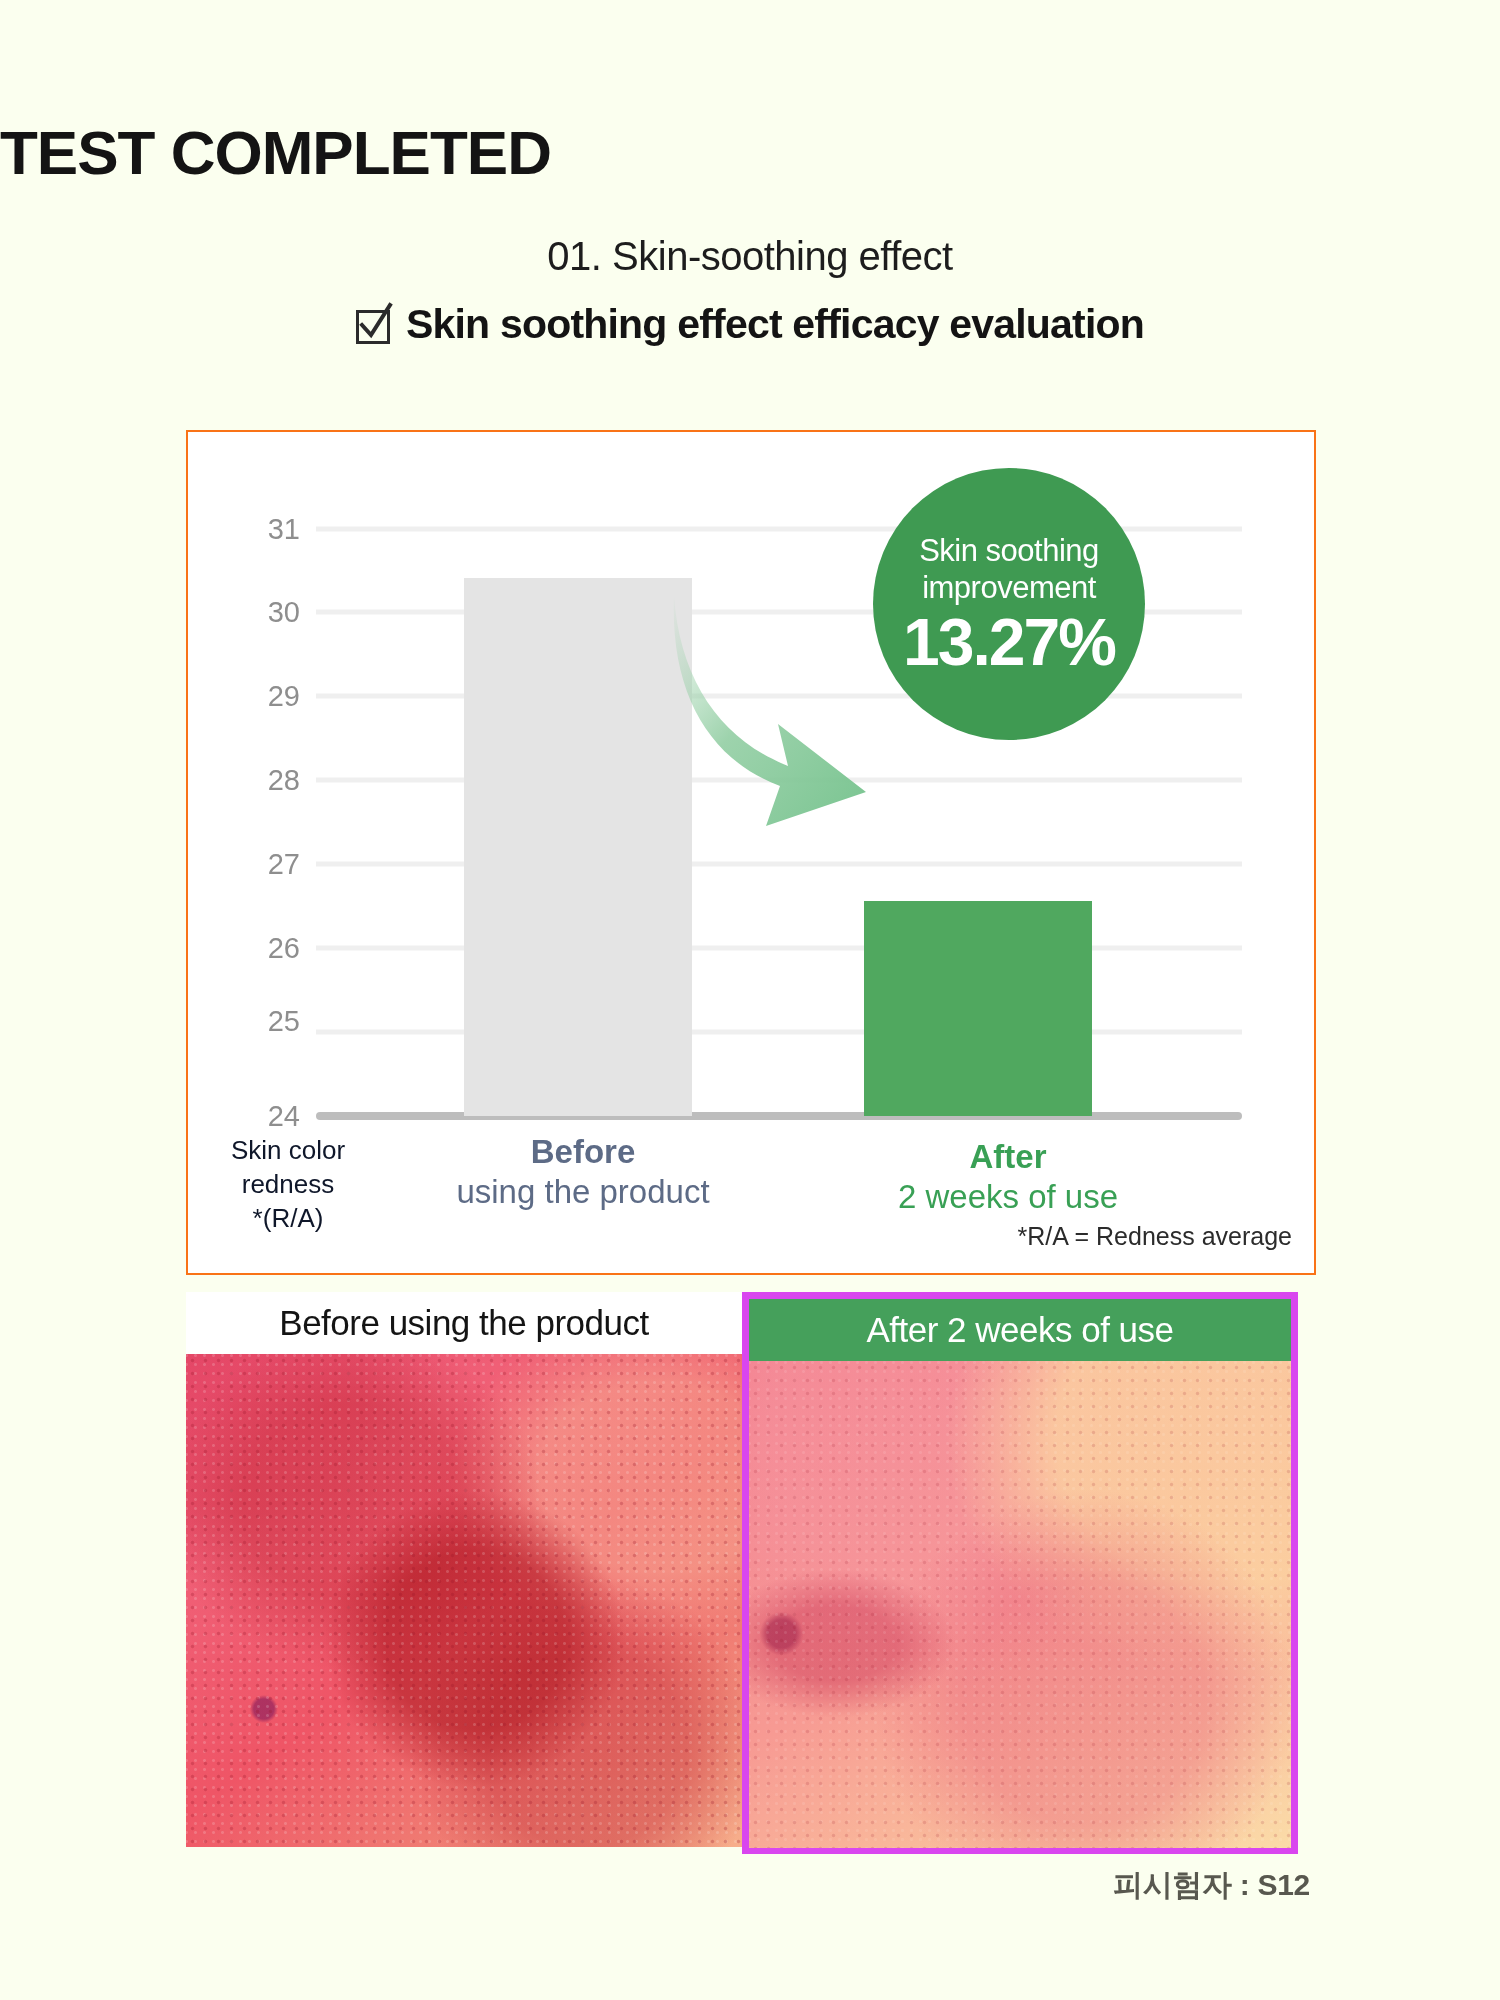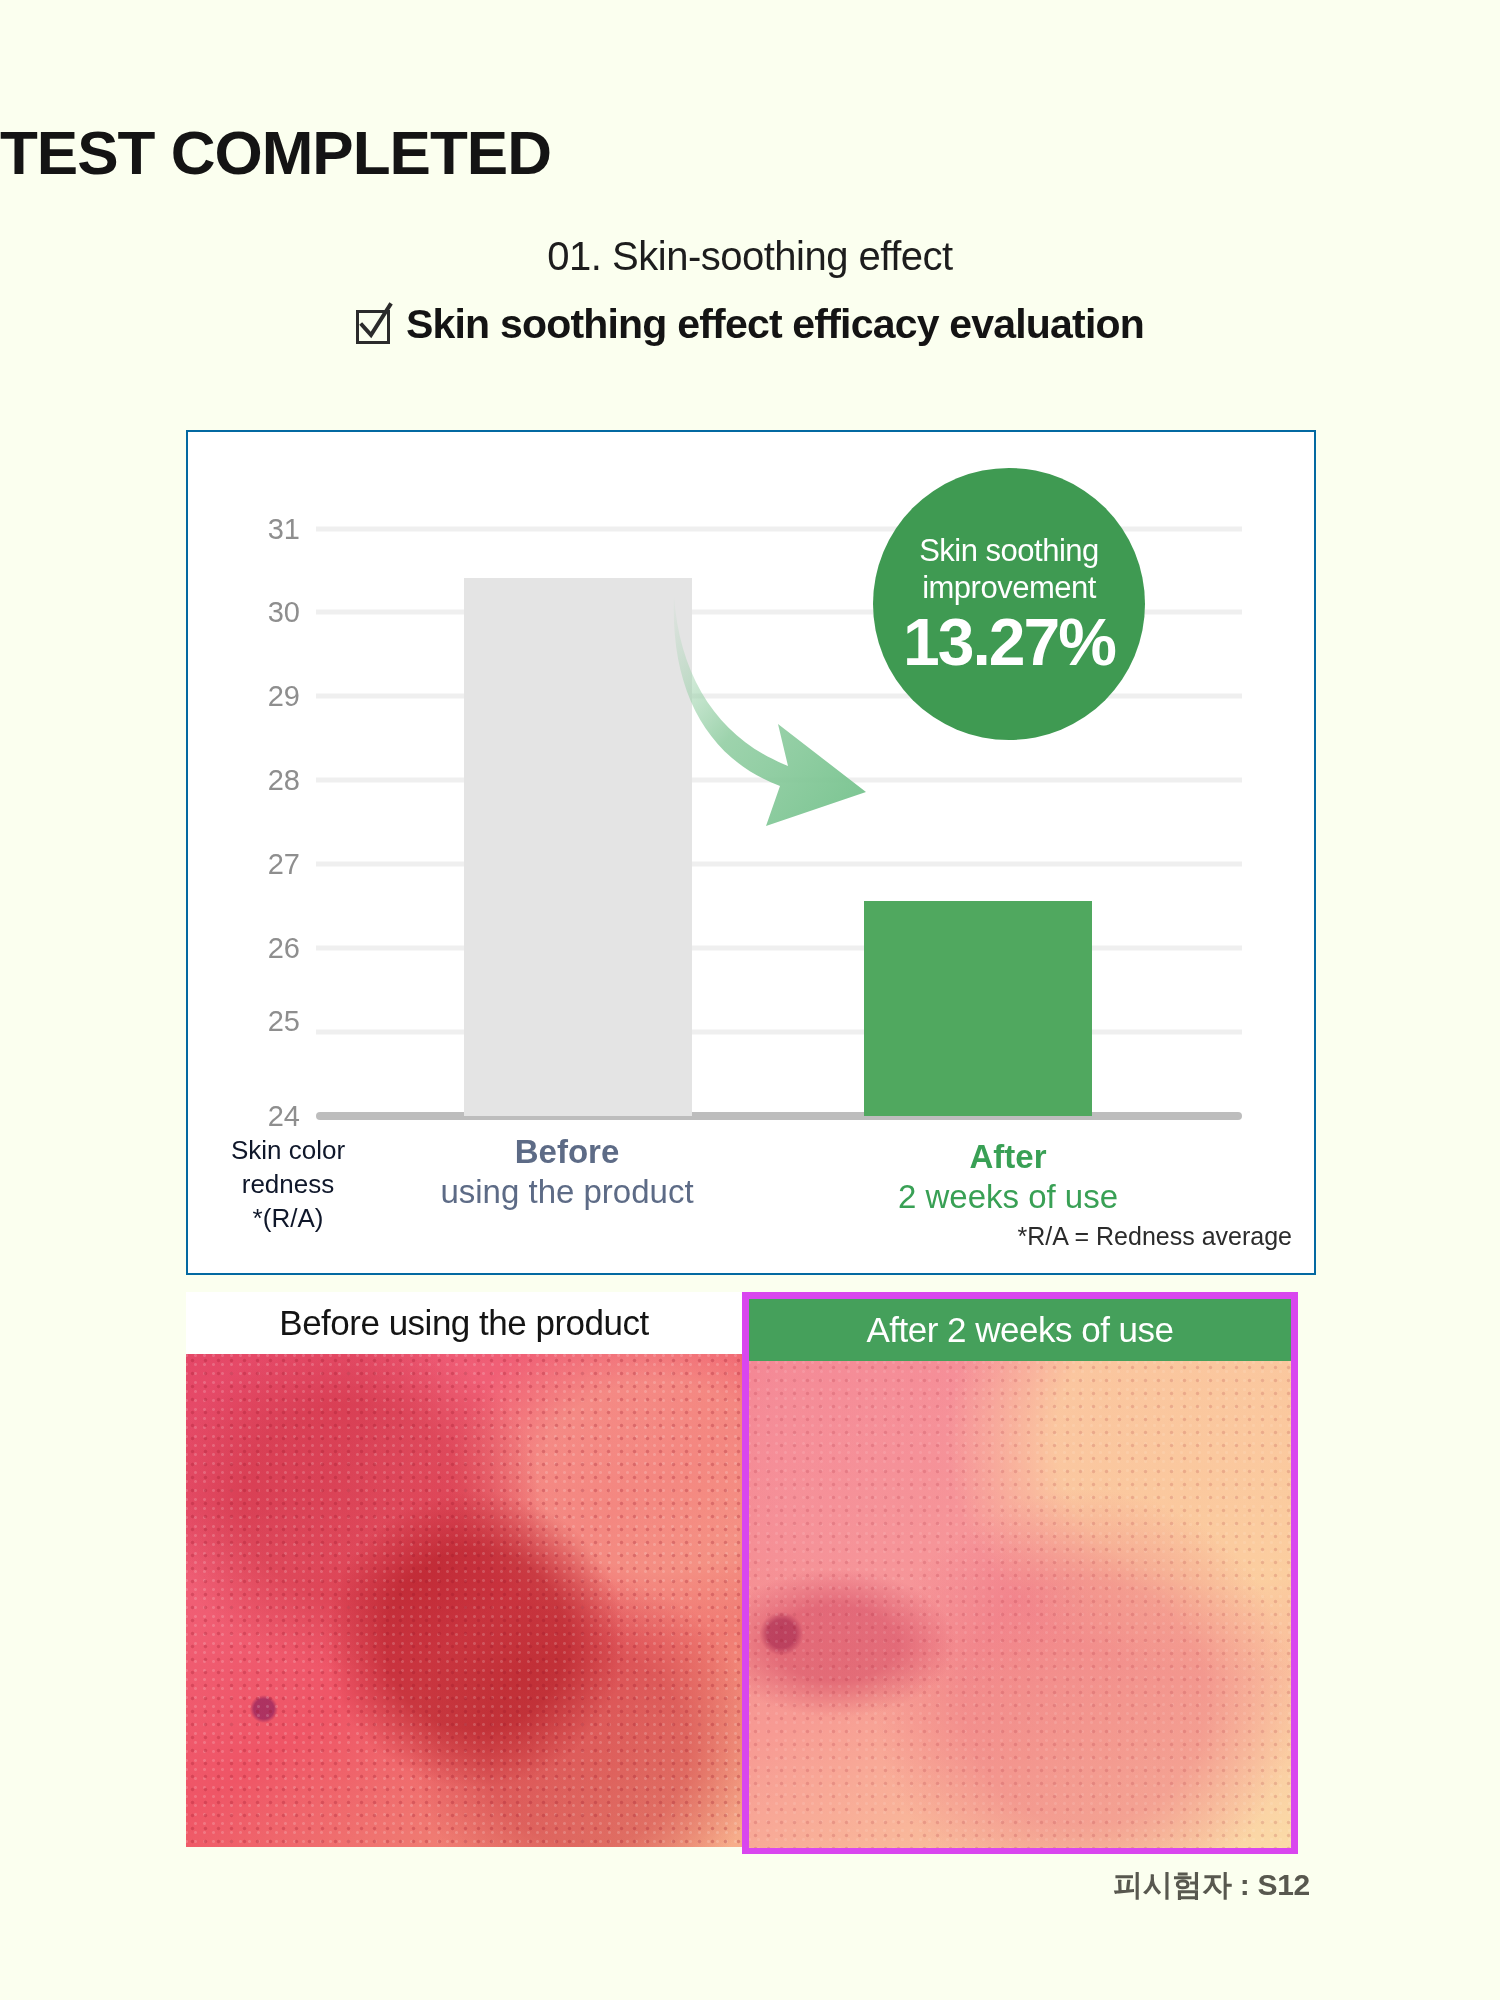--- a/index.html
+++ b/index.html
@@ -63,21 +63,21 @@
     letter-spacing: -0.8px;
   }
 
   
   .chart-card {
     position: absolute;
     left: 186px;
     top: 430px;
     width: 1130px;
     height: 845px;
-    border: 2px solid #0369a1;
+    border: 2px solid #f97316;
     background: #ffffff;
   }
 
   .plot {
     position: absolute;
     left: 0; top: 0; right: 0; bottom: 0;
   }
 
   
   .ytick {
@@ -306,21 +306,21 @@
       <div class="gridline" style="top:516px"></div>
       <div class="gridline" style="top:600px"></div>
       <div class="baseline" style="top:684px"></div>
     </div>
 
     <div class="bars-layer">
       <div class="bar bar-before" style="left:148px; width:228px; height:0; top:146px; bottom:auto; height:538px;"></div>
       <div class="bar bar-after" style="left:548px; width:228px; top:469px; bottom:auto; height:215px;"></div>
     </div>
 
-    <div class="cat-label cat-before" style="left:219px; top:700px; width:320px;">
+    <div class="cat-label cat-before" style="left:235px; top:700px; width:320px;">
       <div class="l1">Before</div>
       <div class="l2">using the product</div>
     </div>
     <div class="cat-label cat-after" style="left:660px; top:705px; width:320px;">
       <div class="l1">After</div>
       <div class="l2">2 weeks of use</div>
     </div>
 
     <div class="y-axis-title" style="top:702px">
       <div>Skin color</div>

